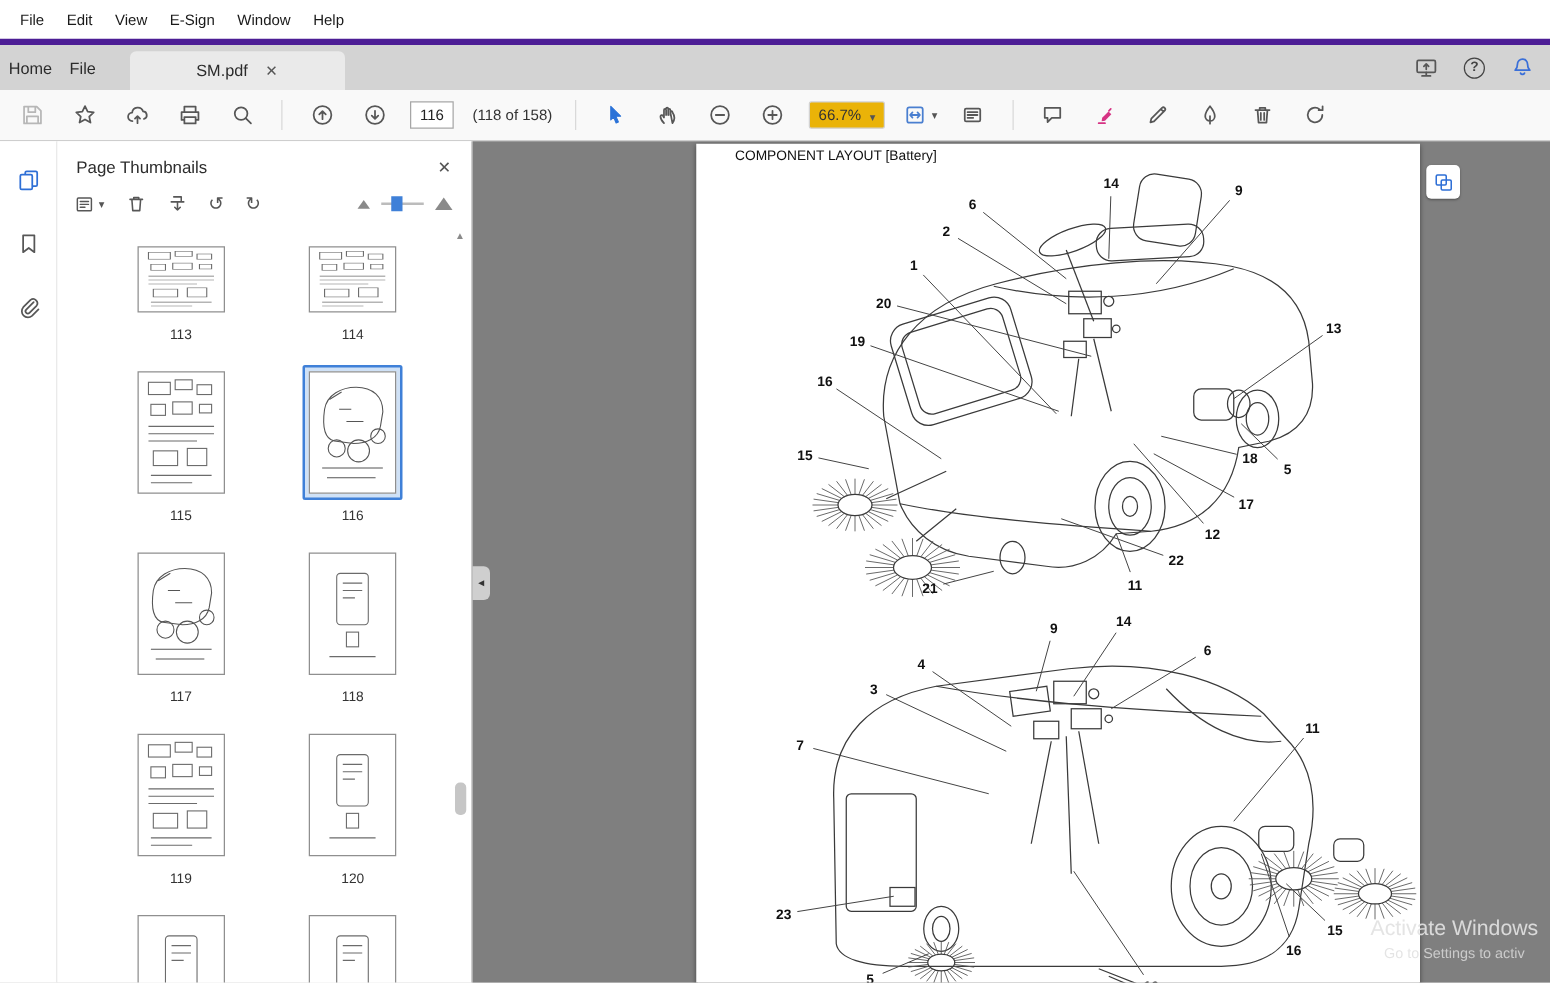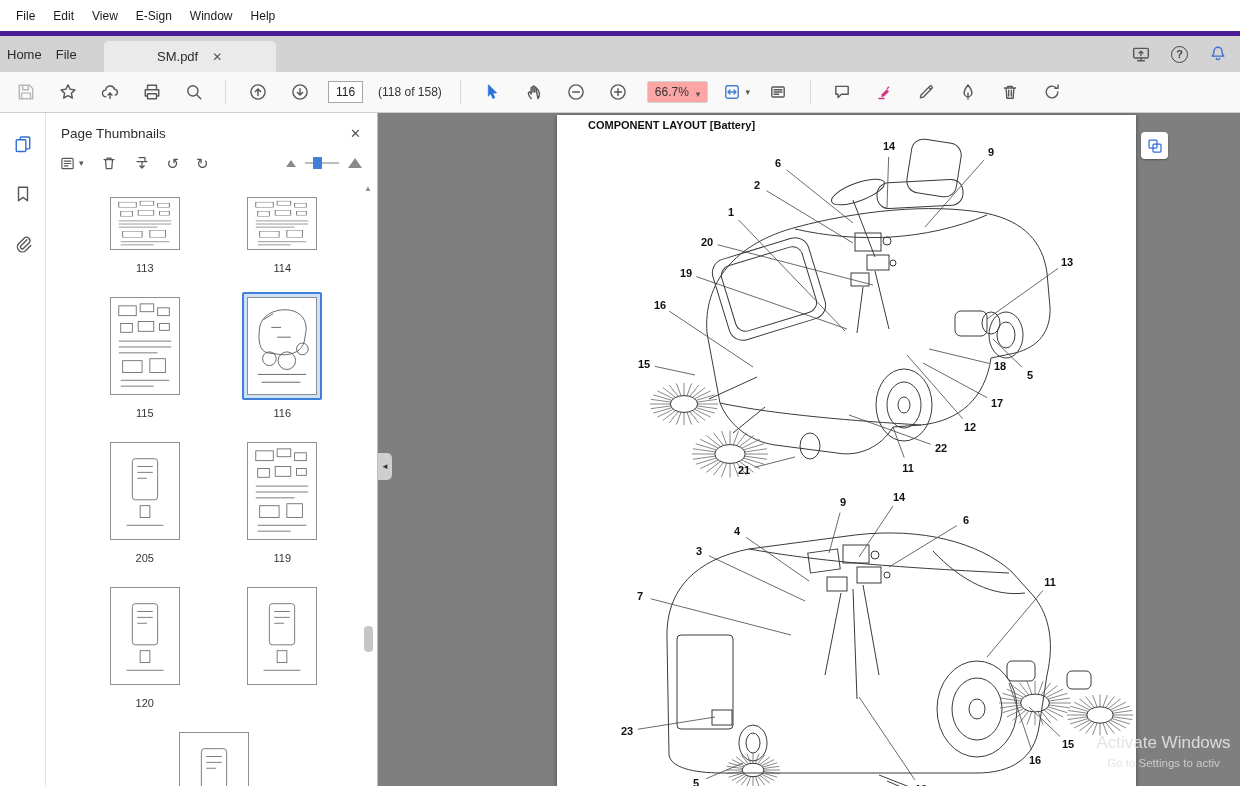--- a/index.html
+++ b/index.html
@@ -20,21 +20,21 @@
   .help-circle{width:17px;height:17px;border:1.4px solid #444;border-radius:50%;
     display:flex;align-items:center;justify-content:center;font-size:11px;font-weight:bold;color:#444}
   
   .toolbar{height:41px;background:#f9f9f9;border-bottom:1px solid #cecece;
     display:flex;align-items:center;padding:0 12px;gap:15px}
   .tb-btn{width:27px;height:27px;display:flex;align-items:center;justify-content:center;border-radius:3px}
   .tb-sep{width:1px;height:24px;background:#d9d9d9;margin:0 3px}
   .page-input{width:35px;height:22px;border:1px solid #a6a6a6;background:#fff;text-align:center;
     font-size:12px;font-family:"Liberation Sans",sans-serif;color:#222}
   .count-label{font-size:12px;color:#333;white-space:nowrap}
-  .zoom-box{display:flex;align-items:flex-end;gap:7px;border:1px solid #d2d2d2;background:#fca5a5;
+  .zoom-box{display:flex;align-items:flex-end;gap:7px;border:1px solid #d2d2d2;background:#eab308;
     padding:3px 7px;font-size:12px;color:#333;border-radius:2px}
   .caret{font-size:9px;color:#555}
   .withcaret{display:flex;align-items:center;gap:4px}
   svg.i{width:18px;height:18px;stroke:#575757;fill:none;stroke-width:1.25;
     stroke-linecap:round;stroke-linejoin:round}
   svg.i.dis{stroke:#b7b7b7}
   
   .main{display:flex;height:689px;position:relative}
   .left-rail{width:46px;background:#fff;border-right:1px solid #e4e4e4;
     display:flex;flex-direction:column;align-items:center;padding-top:22px;gap:28px}
@@ -63,21 +63,21 @@
   .scroll-arrow{position:absolute;top:4px;left:2px;font-size:8px;color:#8a8a8a}
   .scroll-thumb{position:absolute;top:446px;left:2px;width:9px;height:26px;
     background:#c6c6c6;border-radius:4px}
   .collapse-handle{position:absolute;left:378px;top:340px;width:14px;height:27px;
     background:#cfcfcf;border-radius:0 5px 5px 0;display:flex;align-items:center;
     justify-content:center;font-size:8px;color:#333;z-index:5}
   
   .viewer{flex:1;background:#7f7f7f;position:relative;overflow:hidden}
   .pdf-page{position:absolute;left:179px;top:2px;width:579px;height:687px;background:#fff;
     box-shadow:0 1px 4px rgba(0,0,0,.45)}
-  .page-heading{position:absolute;left:31px;top:4px;font-size:11px;font-weight:bold;color:#111}
+  .page-heading{position:absolute;left:31px;top:4px;font-size:11px;font-weight:normal;color:#111}
   #diagram-svg{position:absolute;left:0;top:0;width:579px;height:687px}
   #diagram-svg .draw path,#diagram-svg .draw rect,#diagram-svg .draw ellipse,
   #diagram-svg .draw circle{fill:none;stroke:#3a3a3a;stroke-width:1}
   #diagram-svg .draw line{stroke:#3a3a3a;stroke-width:.9}
   #diagram-svg line.bristle{stroke:#555;stroke-width:.7}
   #diagram-svg .callouts text{font-family:"Liberation Sans",sans-serif;font-size:11px;
     font-weight:bold;fill:#111;text-anchor:middle}
   #diagram-svg .callouts line{stroke:#444;stroke-width:.8}
   .tools-fab{position:absolute;right:72px;top:19px;width:27px;height:27px;background:#fff;
     border-radius:4px;box-shadow:0 1px 2px rgba(0,0,0,.35);display:flex;align-items:center;justify-content:center}
@@ -374,30 +374,47 @@
                   </g>
                 </svg>
               </div>
             </div>
             <div class="thumb-label">116</div>
           </div>
           <div class="thumb-item">
             <div class="thumb-frame">
               <div class="thumb-page tall">
                 <svg viewBox="0 0 70 98" preserveAspectRatio="none">
+                  <g stroke="#555" fill="none" stroke-width="0.9">
+   <path d="M12,30 C14,18 26,12 38,12 C52,12 60,20 60,32 L58,44 C56,54 46,58 36,58 L20,56 C12,54 10,44 12,30 Z"></path>
+   <circle cx="22" cy="62" r="7"></circle>
+                    <circle cx="40" cy="64" r="9"></circle>
+                    <circle cx="56" cy="52" r="6"></circle>
+   <path d="M16,22 l10,-6 M30,40 h14 M24,30 h10"></path>
+   <path d="M10,78 h50 M14,86 h40"></path>
+                  </g>
+                </svg>
+              </div>
+            </div>
+            <div class="thumb-label">117</div>
+          </div>
+          <div class="thumb-item">
+            <div class="thumb-frame">
+              <div class="thumb-page tall">
+                <svg viewBox="0 0 70 98" preserveAspectRatio="none">
                   <g stroke="#6b6b6b" fill="none" stroke-width="0.9">
    <rect x="22" y="16" width="26" height="42" rx="3"></rect>
    <path d="M27,24 h16 M27,30 h16 M27,36 h10"></path>
    <rect x="30" y="64" width="10" height="12"></rect>
    <path d="M16,84 h38"></path>
                   </g>
                 </svg>
               </div>
             </div>
-            <div class="thumb-label">205</div>
+            <div class="thumb-label">118</div>
           </div>
           <div class="thumb-item">
             <div class="thumb-frame">
               <div class="thumb-page tall">
                 <svg viewBox="0 0 70 98" preserveAspectRatio="none">
                   <g stroke="#6b6b6b" fill="none" stroke-width="0.9">
    <rect x="8" y="8" width="18" height="10"></rect>
                     <rect x="30" y="6" width="14" height="8"></rect>
                     <rect x="48" y="10" width="12" height="8"></rect>
    <rect x="10" y="26" width="12" height="9"></rect>

